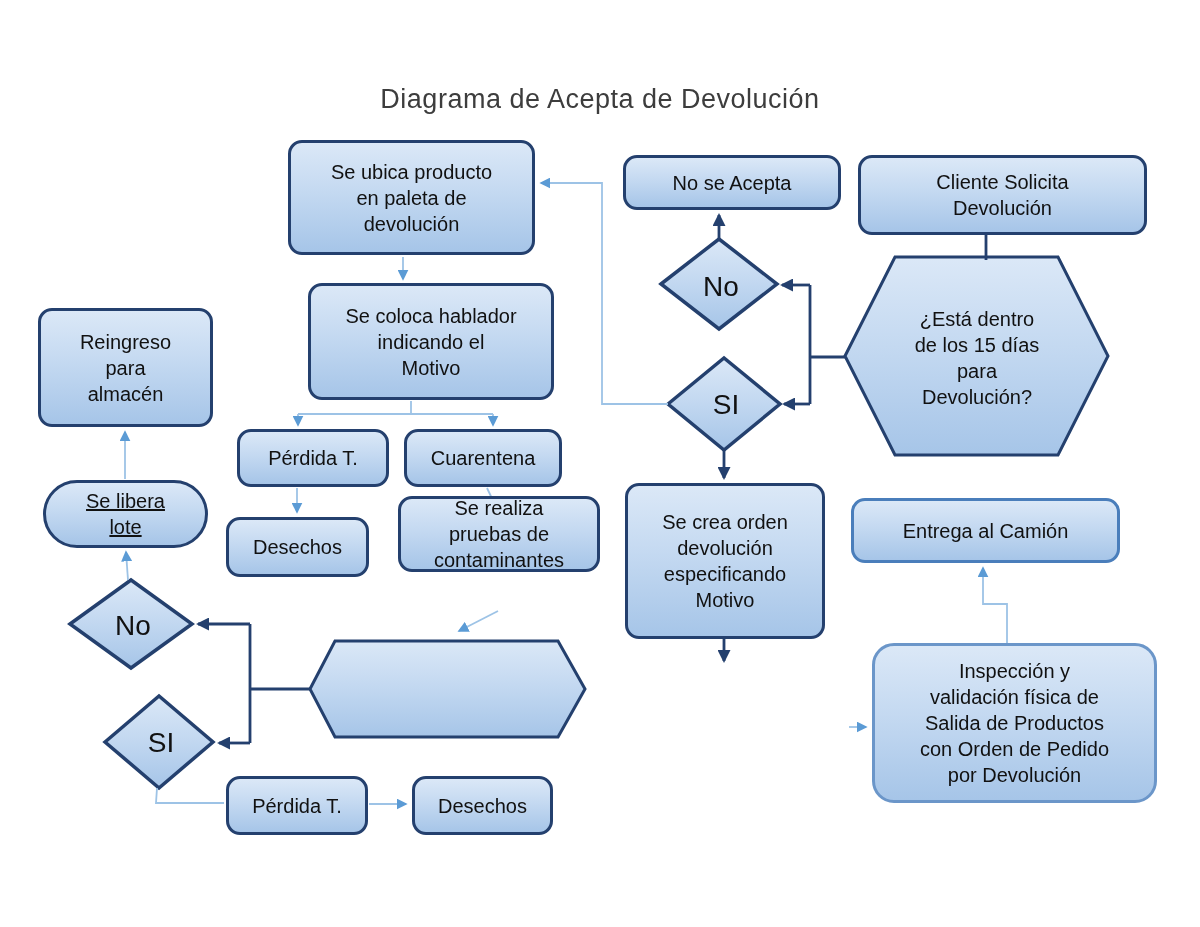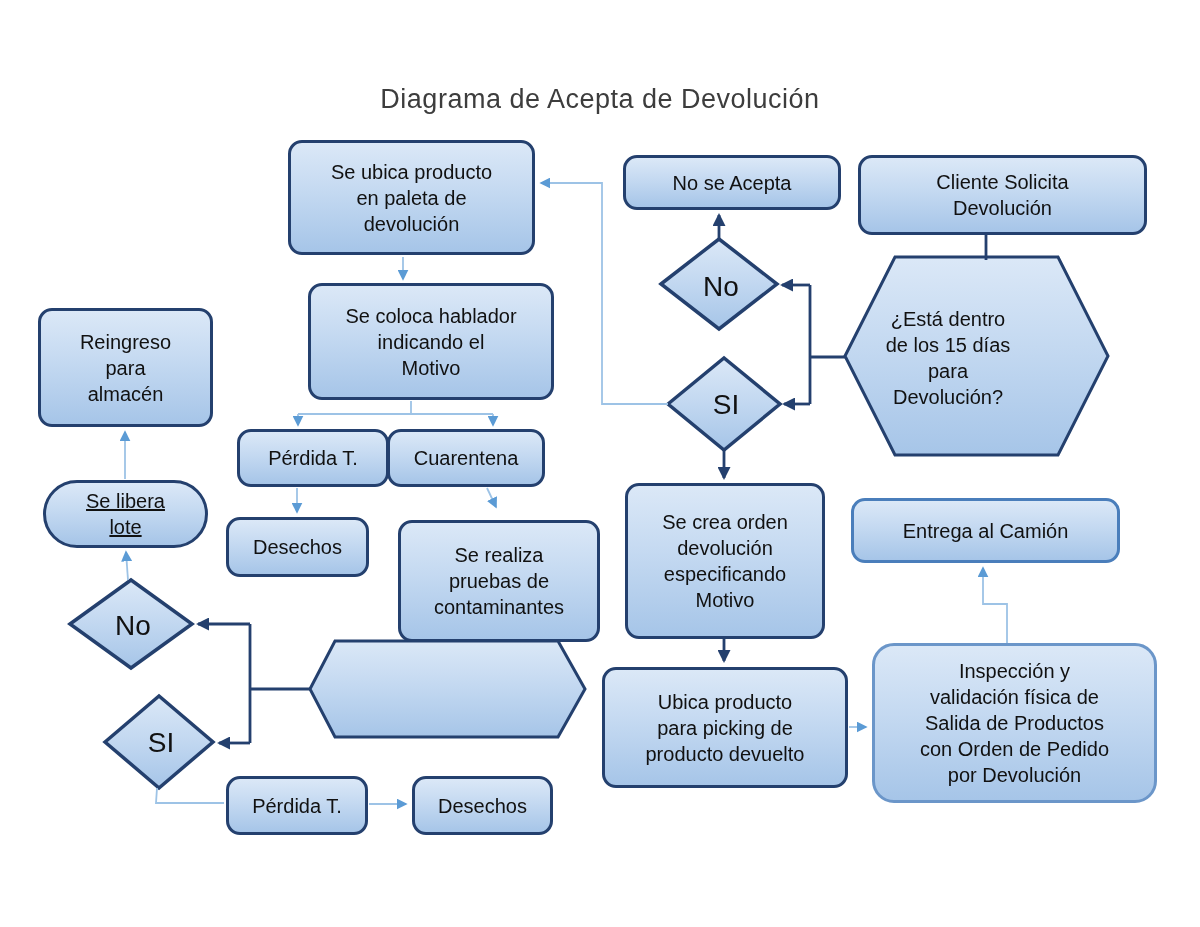--- a/index.html
+++ b/index.html
@@ -103,27 +103,27 @@
 Devolución</span>
   </div>
   <div class="node" style="left:288px;top:283px;width:246px;height:117px;margin-left:20px;">
     <span>Se coloca hablador
 indicando el
 Motivo</span>
   </div>
   <div class="node" style="left:237px;top:429px;width:152px;height:58px;">
     <span>Pérdida T.</span>
   </div>
-  <div class="node" style="left:387px;top:429px;width:158px;height:58px;">
+  <div class="node" style="left:404px;top:429px;width:158px;height:58px;">
     <span>Cuarentena</span>
   </div>
   <div class="node" style="left:226px;top:517px;width:143px;height:60px;">
     <span>Desechos</span>
   </div>
-  <div class="node" style="left:398px;top:520px;width:202px;height:122px;">
+  <div class="node" style="left:398px;top:496px;width:202px;height:76px;">
     <span>Se realiza
 pruebas de
 contaminantes</span>
   </div>
   <div class="node" style="left:38px;top:308px;width:175px;height:119px;">
     <span>Reingreso
 para
 almacén</span>
   </div>
   <div class="node stadium" style="left:43px;top:480px;width:165px;height:68px;text-decoration:underline;">
@@ -132,40 +132,35 @@
   </div>
   <div class="node" style="left:625px;top:483px;width:200px;height:156px;">
     <span>Se crea orden
 devolución
 especificando
 Motivo</span>
   </div>
   <div class="node border-light" style="left:851px;top:498px;width:269px;height:65px;">
     <span>Entrega al Camión</span>
   </div>
-  <div class="node" style="left:602px;top:667px;width:246px;height:121px;">
-    <span>Ubica producto
-para picking de
-producto devuelto</span>
-  </div>
   <div class="node border-medium" style="left:872px;top:643px;width:285px;height:160px;">
     <span>Inspección y
 validación física de
 Salida de Productos
 con Orden de Pedido
 por Devolución</span>
   </div>
   <div class="node" style="left:226px;top:776px;width:142px;height:59px;">
     <span>Pérdida T.</span>
   </div>
   <div class="node" style="left:412px;top:776px;width:141px;height:59px;">
     <span>Desechos</span>
   </div>
 
-  <div class="shape-label" style="left:948px;top:358px;text-align:center;">¿Está dentro
+  <div class="shape-label" style="left:977px;top:358px;text-align:center;">¿Está dentro
 de los 15 días
 para
 Devolución?</div>
   <div class="shape-label decision" style="left:721px;top:287px;">No</div>
   <div class="shape-label decision" style="left:726px;top:405px;">SI</div>
   <div class="shape-label decision" style="left:133px;top:626px;">No</div>
   <div class="shape-label decision" style="left:161px;top:743px;">SI</div>
 
 </div>
 

